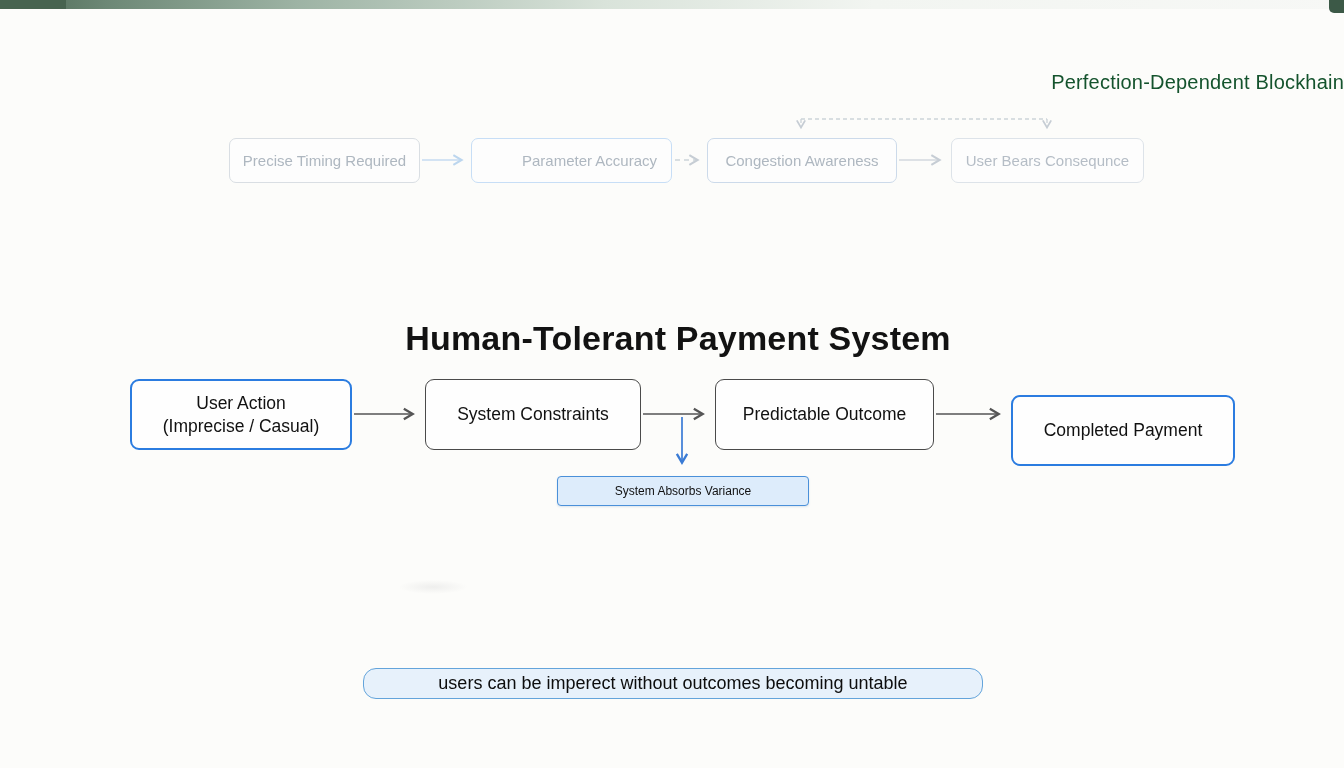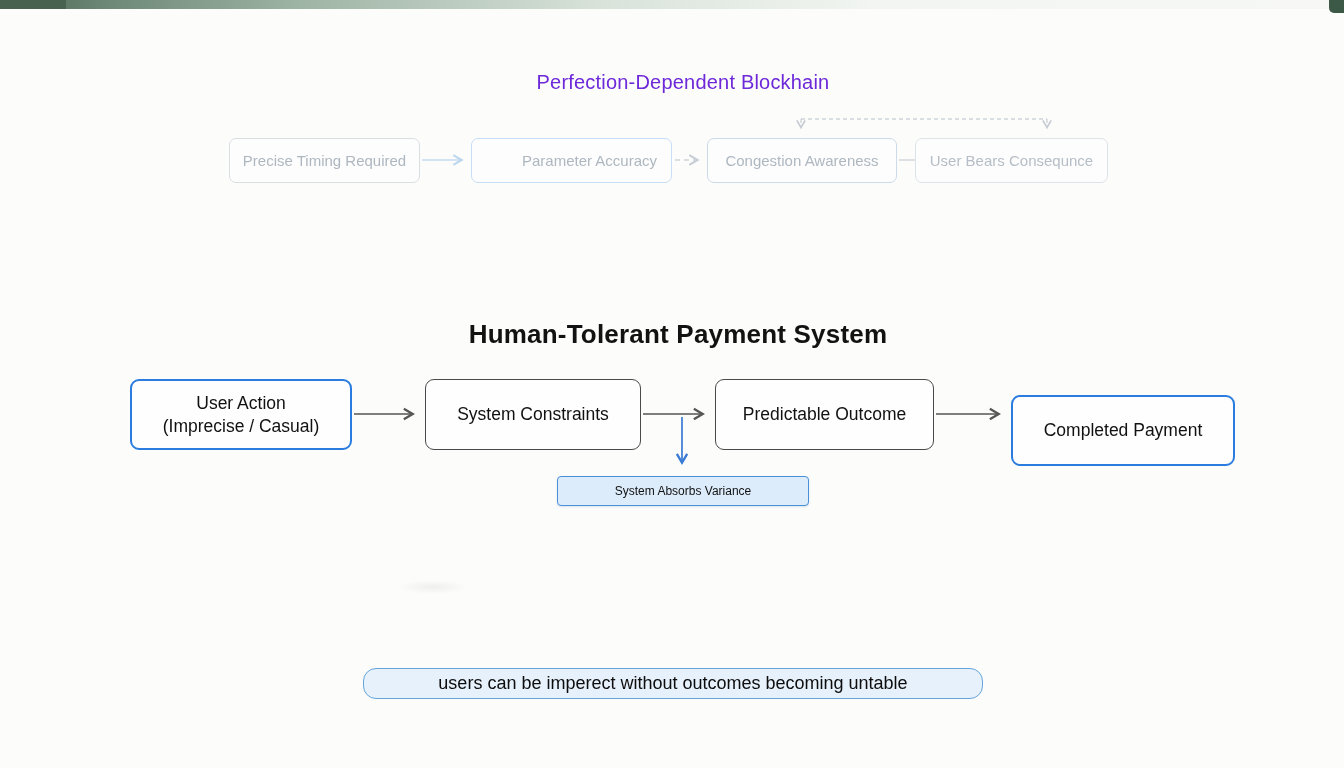--- a/index.html
+++ b/index.html
@@ -10,38 +10,38 @@
   }
   
   .topbar{
     position:absolute;left:0;top:0;width:1344px;height:9px;
     background:linear-gradient(90deg,#486550 0%,#6d8876 8%,#9db3a4 22%,#d9e3da 45%,#f2f5f1 65%,#f7f8f6 100%);
   }
   .topbar-left-block{position:absolute;left:0;top:0;width:66px;height:9px;background:#47634f;}
   .topbar-right-block{position:absolute;right:0;top:0;width:15px;height:13px;background:#3c5947;border-bottom-left-radius:5px;}
   
   .title-top{
-    position:absolute;left:22px;right:0;top:71px;text-align:center;
-    font-size:20px;color:#6d28d9;letter-spacing:.2px;
+    position:absolute;left:22px;right:0;top:71px;text-align:right;
+    font-size:20px;color:#14532d;letter-spacing:.2px;
   }
   .title-bottom{
     position:absolute;left:12px;right:0;top:319px;text-align:center;
-    font-size:26px;font-weight:bold;color:#121212;letter-spacing:.2px;
+    font-size:34px;font-weight:bold;color:#121212;letter-spacing:.2px;
   }
   
   .node-faded{
     position:absolute;top:138px;height:45px;box-sizing:border-box;
     display:flex;align-items:center;justify-content:center;
     background:#fdfdfd;border:1.5px solid #d9dee3;border-radius:7px;
     font-size:15px;color:#aeb7c0;white-space:nowrap;
   }
   .nf1{left:229px;width:191px;}
   .nf2{left:471px;width:201px;border-color:#c7def6;padding-left:36px;}
   .nf3{left:707px;width:190px;border-color:#ccdaea;}
-  .nf4{left:915px;width:193px;border-color:#dde3e9;color:#b5bdc6;}
+  .nf4{left:951px;width:193px;border-color:#dde3e9;color:#b5bdc6;}
   
   .node{
     position:absolute;top:379px;height:71px;box-sizing:border-box;
     display:flex;flex-direction:column;align-items:center;justify-content:center;
     background:#fefefe;border-radius:9px;
     font-size:17.5px;color:#111;text-align:center;line-height:1.3;white-space:nowrap;
   }
   .node.blue{border:2px solid #2b7ce0;}
   .node.dark{border:1.7px solid #4a4a4a;}
   .nb1{left:130px;width:222px;}

